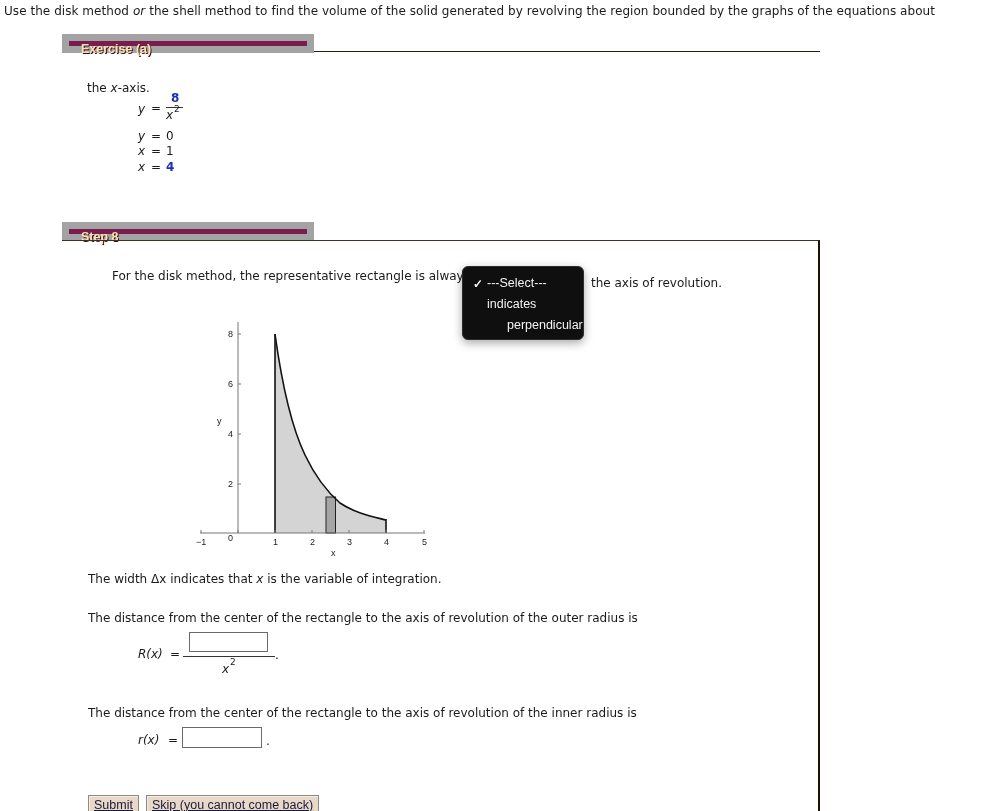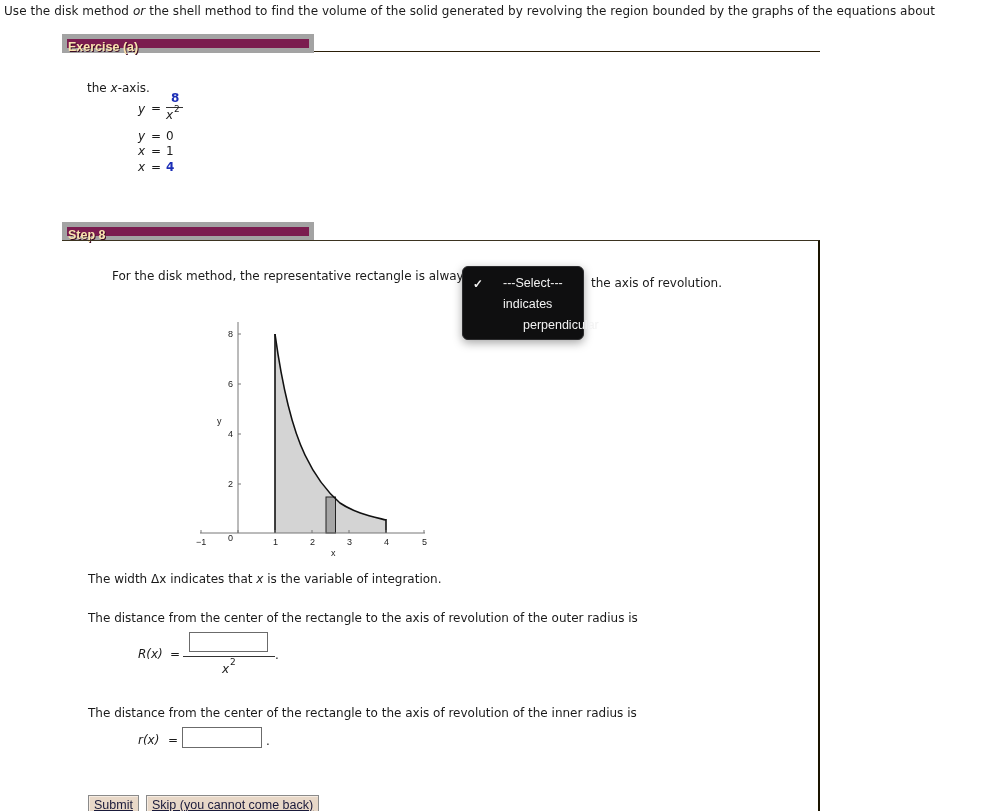--- a/index.html
+++ b/index.html
@@ -8,23 +8,23 @@
     width: 984px; height: 811px; position: relative; overflow: hidden;
     font-family: "DejaVu Sans", "Liberation Sans", sans-serif;
     color: #1a1a1a; font-size: 12px;
   }
   .abs { position: absolute; }
   .intro { left: 4px; top: 4px; font-size: 12px; white-space: nowrap; letter-spacing: 0.05px; }
   .intro em { font-style: italic; }
 
   .header-bar {
     position: absolute; height: 19px; background: #7b1c4f;
-    border: 5px solid #a3a3a3; color: #fbe3b0; font-weight: bold;
+    border: 7px solid #a3a3a3; color: #fbe3b0; font-weight: bold;
     font-family: "Liberation Sans", sans-serif; font-size: 12.5px;
-    padding: 1px 0 0 1px; text-shadow: 1px 1px 0 #3a0a22;
+    padding: 1px 0 0 12px; text-shadow: 1px 1px 0 #3a0a22;
   }
   .header-line { position: absolute; height: 1px; background: #2a1e08; }
 
   .ex-bar { left: 62px; top: 34px; width: 252px; }
   .ex-line { left: 314px; top: 51px; width: 506px; }
 
   .math { font-family: "DejaVu Sans", sans-serif; font-size: 12px; }
   .var { font-style: italic; }
   .blue { color: #1d2fb7; font-weight: bold; }
 
@@ -33,21 +33,21 @@
     position: absolute; left: 62px; top: 240px; width: 758px; height: 580px;
     border-top: 1px solid #3b3320; border-right: 2px solid #1a1400;
   }
 
   .dropdown {
     position: absolute; left: 462px; top: 266px; width: 122px; height: 74px;
     background: #0f0f10; border-radius: 6px; border: 1px solid #2c2c2e;
     box-shadow: 0 3px 10px rgba(0,0,0,0.35);
     color: #f2f2f2; font-family: "Liberation Sans", sans-serif; font-size: 12.5px;
   }
-  .dd-item { position: absolute; left: 40px; white-space: nowrap; }
+  .dd-item { position: absolute; left: 24px; white-space: nowrap; }
   .dd-check { position: absolute; left: 10px; top: 10px; font-size: 12px; font-weight: bold; }
 
   .input-box {
     position: absolute; border: 1px solid #6b6b6b; background: #fff; height: 20px;
   }
   .btn {
     position: absolute; height: 18px; background: #e8d8c8; border: 1px solid #8a8a8a;
     font-family: "Liberation Sans", sans-serif; font-size: 12.5px; color: #1a1a3a;
     text-decoration: underline; padding: 1px 5px 0 5px; white-space: nowrap;
     box-shadow: inset 1px 1px 0 #f6ece2;

